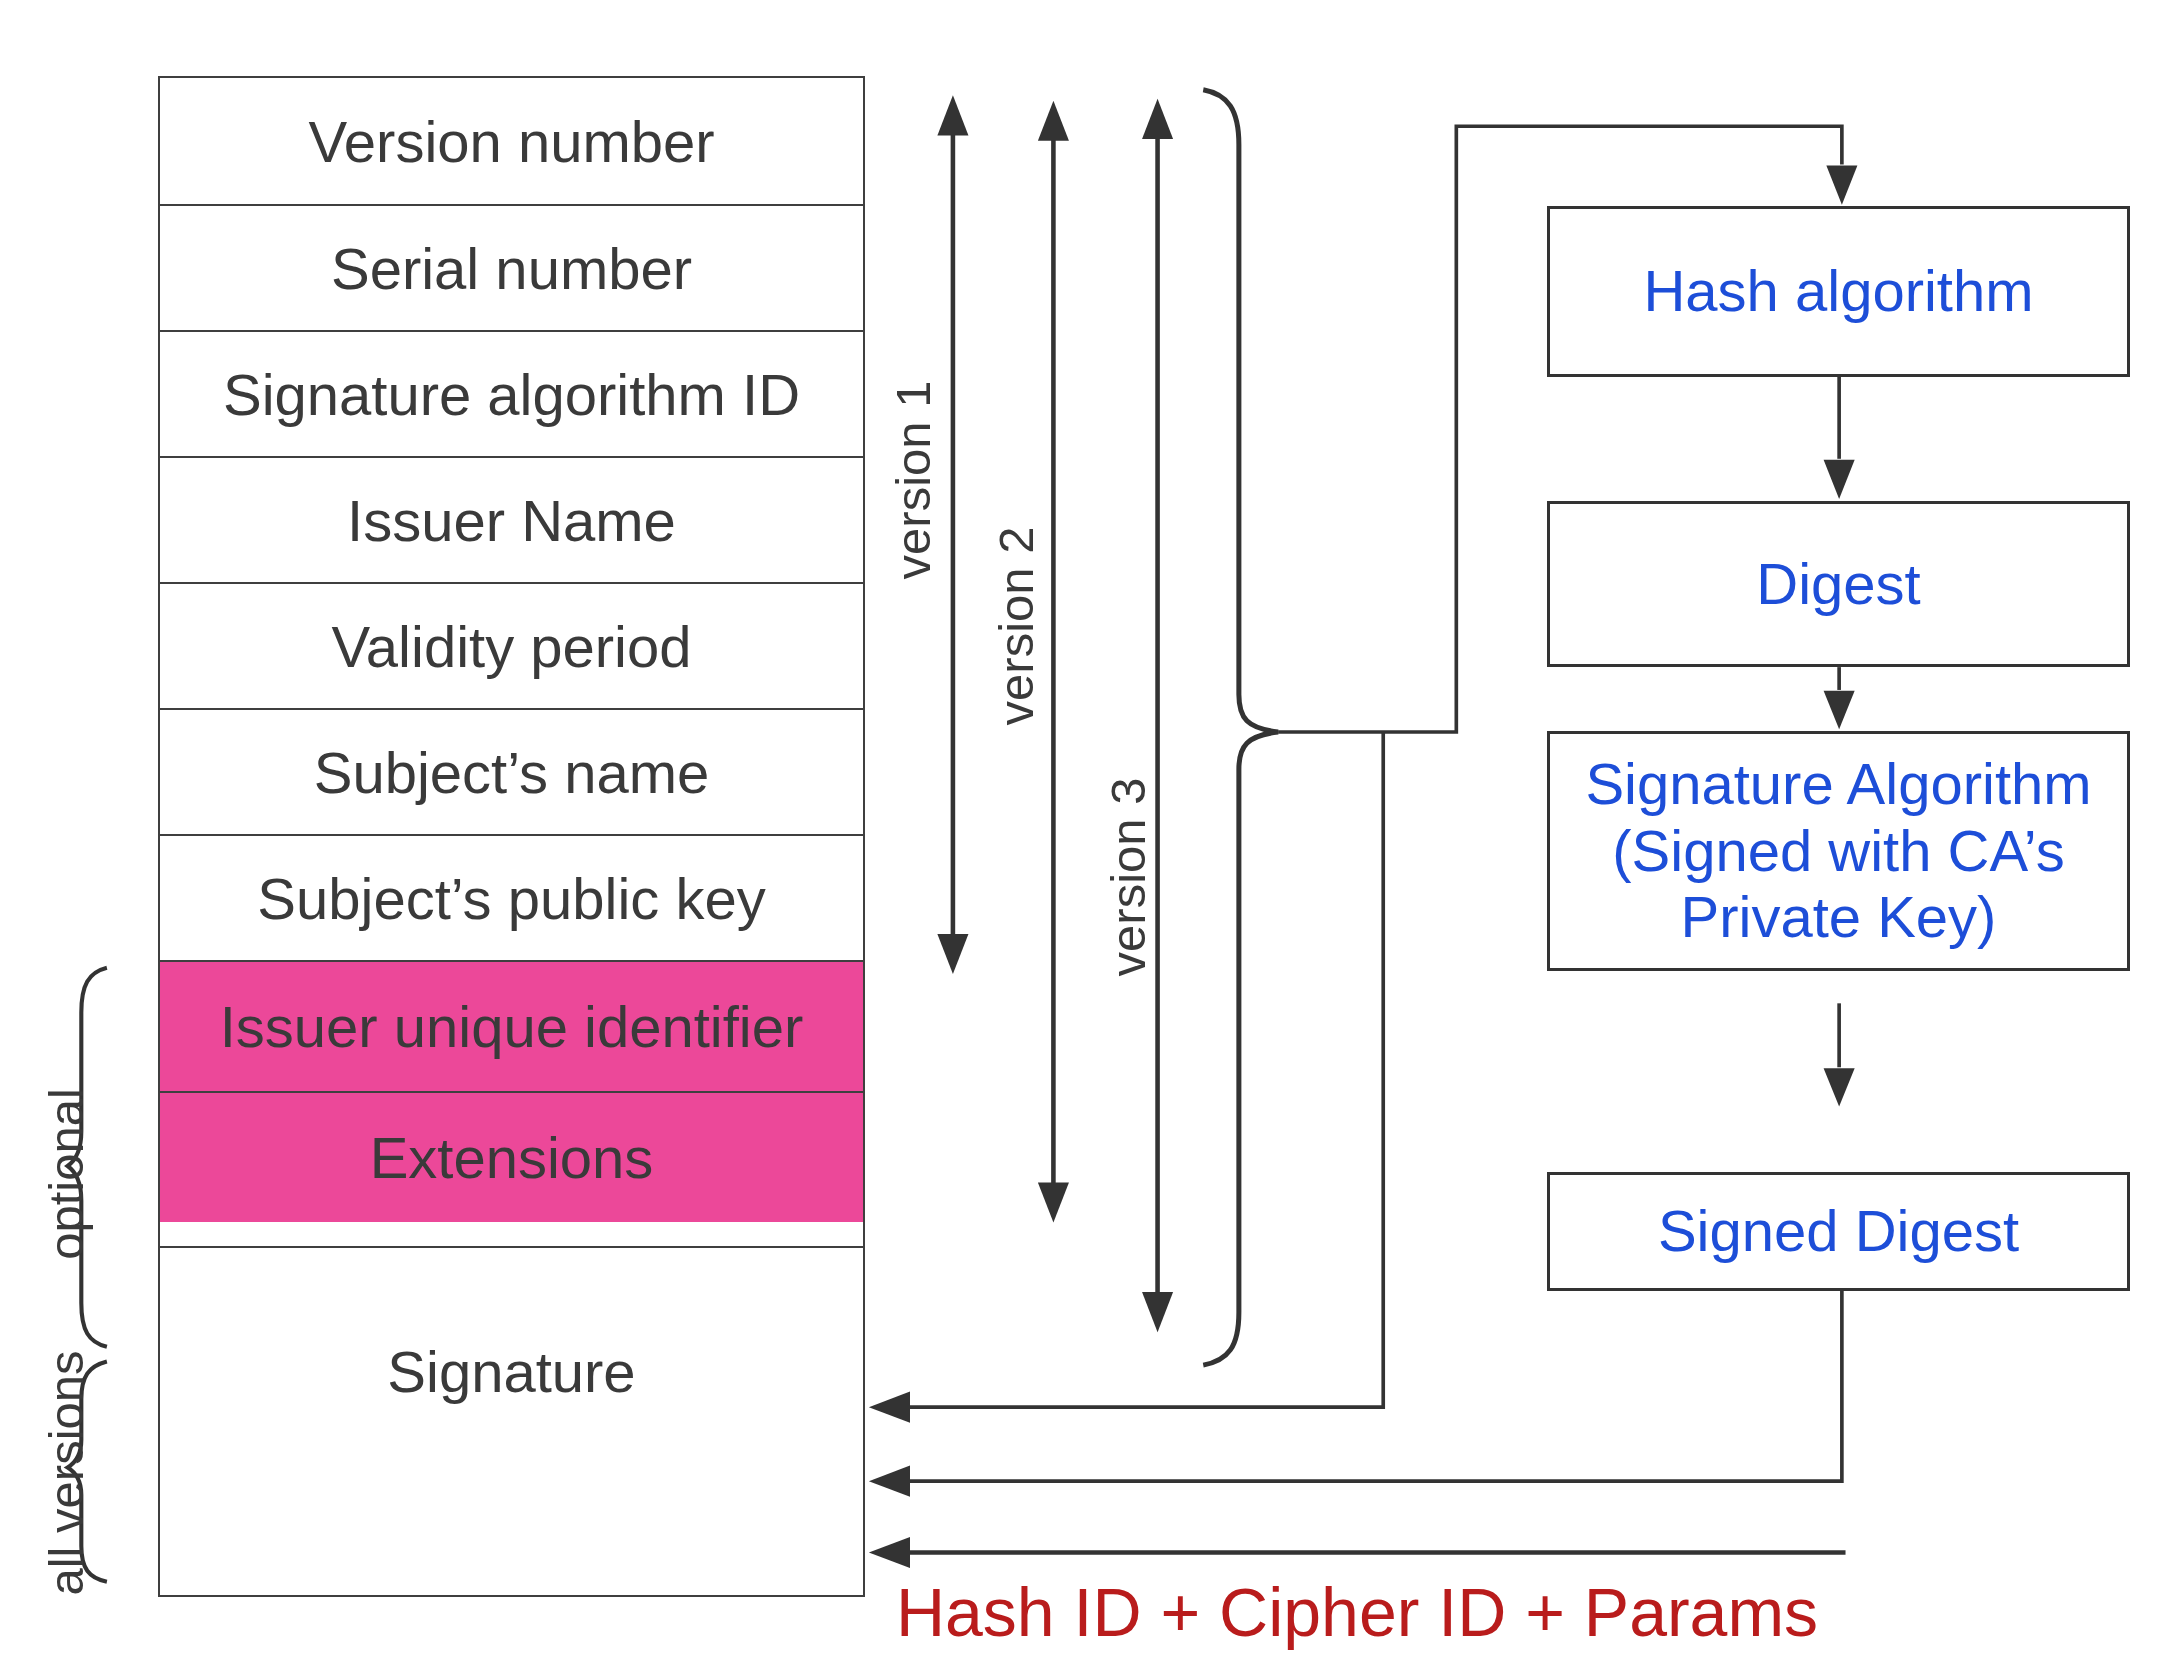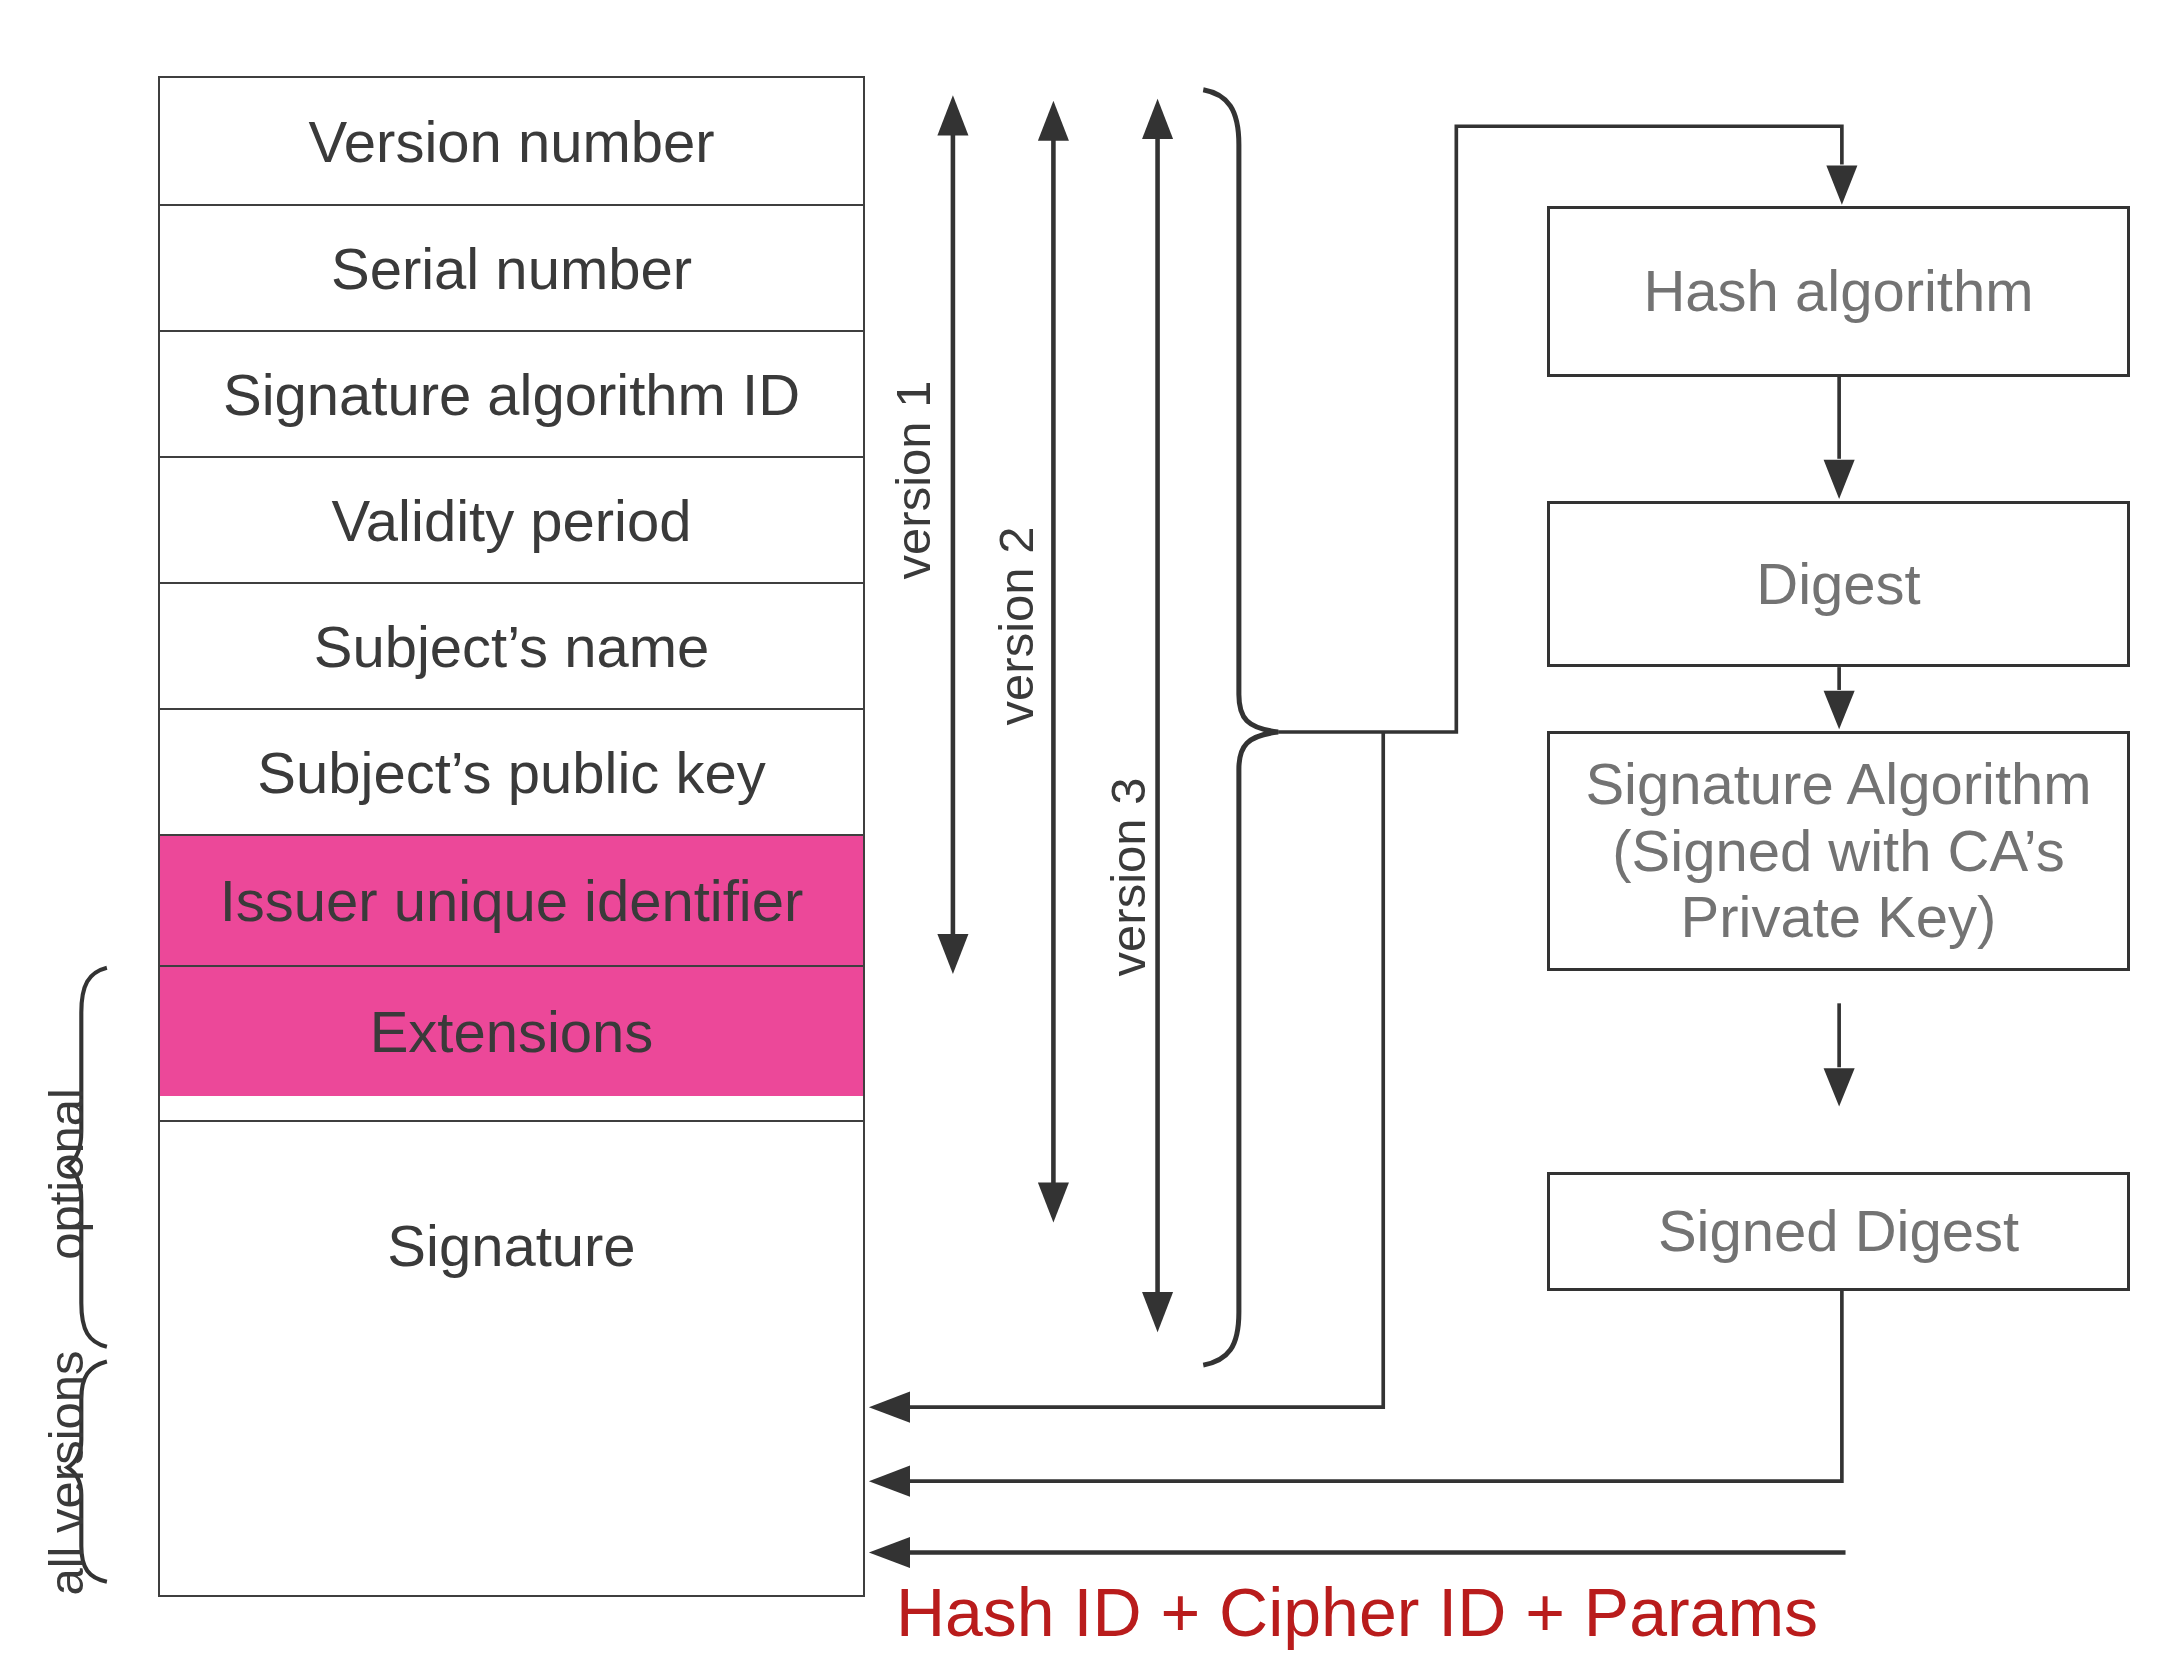--- a/index.html
+++ b/index.html
@@ -38,21 +38,21 @@
   .vlabel, .slabel {
     position: absolute; white-space: nowrap;
     transform: translate(-50%,-50%) rotate(-90deg);
     font-size: 49px; color: #3a3a3a;
   }
   
   .fbox {
     position: absolute; left: 1547px; width: 583px;
     border: 3.7px solid #333333; background: #ffffff;
     display: flex; align-items: center; justify-content: center;
-    text-align: center; font-size: 58px; line-height: 1.15; color: #737373;
+    text-align: center; font-size: 58px; line-height: 1.15; color: #1d4ed8;
     padding: 0 18.3px;
   }
   .fbox.hash   { top: 206px;  height: 171px; }
   .fbox.digest { top: 501px;  height: 166px; }
   .fbox.sigalg { top: 731px;  height: 240px; }
   .fbox.signed { top: 1172px; height: 119px; }
   
   .bottom-label {
     position: absolute; left: 1357px; top: 1612px;
     transform: translate(-50%,-50%);
@@ -119,20 +119,23 @@
     <div class="trow">
         <span>Version number</span>
       </div>
     <div class="trow">
         <span>Serial number</span>
       </div>
     <div class="trow">
         <span>Signature algorithm ID</span>
       </div>
     <div class="trow">
+        <span>Issuer Name</span>
+      </div>
+    <div class="trow">
         <span>Validity period</span>
       </div>
     <div class="trow">
         <span>Subject’s name</span>
       </div>
     <div class="trow">
         <span>Subject’s public key</span>
       </div>
     <div class="trow shaded">
         <span>Issuer unique identifier</span>

